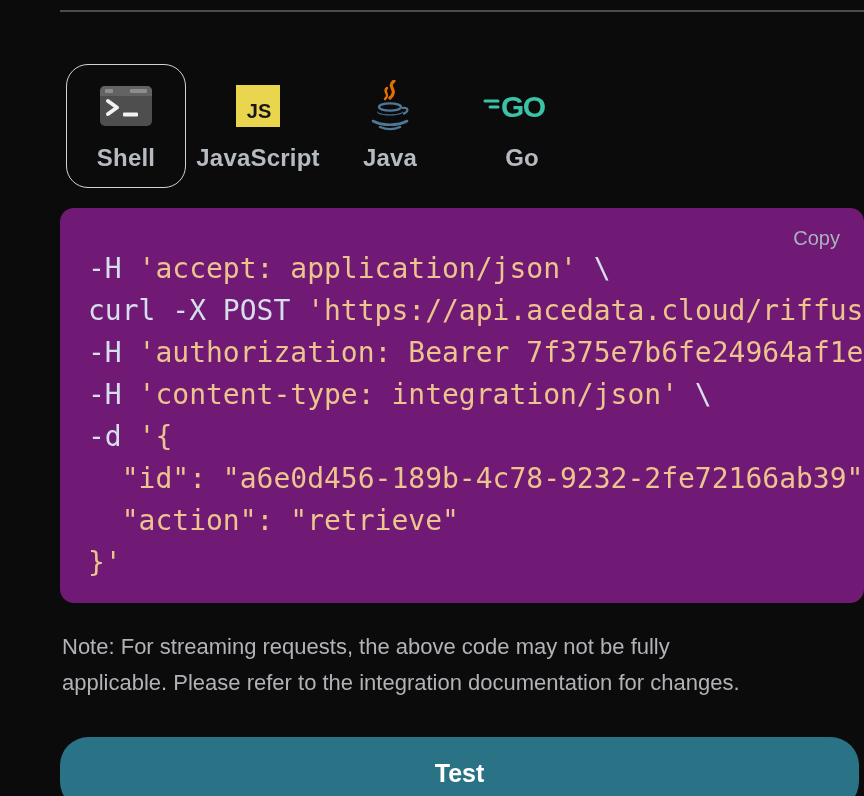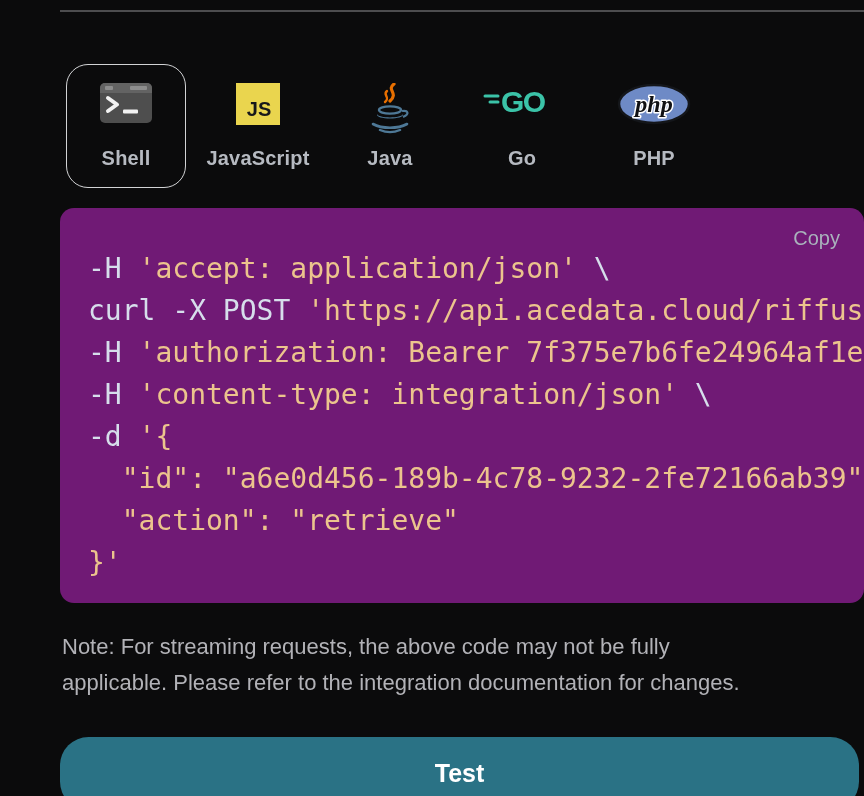--- a/index.html
+++ b/index.html
@@ -15,22 +15,22 @@
   .tabs{
     margin:52px 0 0 66px;
     display:flex;gap:12px;align-items:stretch;
   }
   .tab{
     width:120px;height:124px;box-sizing:border-box;
     display:flex;flex-direction:column;align-items:center;justify-content:center;gap:12px;
     border:1.5px solid transparent;border-radius:22px;cursor:pointer;
   }
   .tab.selected{border-color:#d2d3d5;}
-  .tab .icon-wrap{height:52px;display:flex;justify-content:center;}
-  .tab .tab-label{font-size:20px;font-weight:700;color:#b6bac1;letter-spacing:.2px;}
+  .tab .icon-wrap{height:52px;display:flex;align-items:center;justify-content:center;}
+  .tab .tab-label{font-size:24px;font-weight:700;color:#b6bac1;letter-spacing:.2px;}
   .codeblock{
     position:relative;
     margin:20px 0 0 60px;width:804px;height:395px;box-sizing:border-box;
     background:#701a75;border-radius:14px;overflow:hidden;
   }
   .copy-btn{
     position:absolute;top:19px;right:24px;
     background:none;border:none;padding:0;cursor:pointer;
     font-family:"Liberation Sans",sans-serif;
     font-size:20px;color:#a9b1bc;z-index:2;
@@ -109,29 +109,20 @@
         <g stroke="#3bc3a8" stroke-width="3" stroke-linecap="round">
           <line x1="3" y1="13" x2="16" y2="13"></line>
           <line x1="8" y1="19" x2="16" y2="19"></line>
         </g>
         <text x="19" y="29" font-family="Liberation Sans, sans-serif" font-size="30" font-weight="800" letter-spacing="-1.5" fill="#3bc3a8">GO</text>
       </svg>
     </span>
     <span class="tab-label">Go</span>
   </div>
 
-  <div class="tab">
-    <span class="icon-wrap">
-      <svg width="74" height="42" viewBox="0 0 74 42">
-        <ellipse cx="37" cy="21" rx="35" ry="19" fill="#6e8ac6" stroke="#14161a" stroke-width="2.5"></ellipse>
-        <text x="37" y="29" text-anchor="middle" font-family="Liberation Serif, serif" font-size="24" font-style="italic" font-weight="700" fill="#101114" stroke="#ffffff" stroke-width="3" paint-order="stroke" stroke-linejoin="round">php</text>
-      </svg>
-    </span>
-    <span class="tab-label">PHP</span>
-  </div>
 
 </div>
 
 <div class="codeblock">
   <button class="copy-btn">Copy</button>
   <div class="code">
     <div class="line"><span class="tok-plain">-H </span><span class="tok-string">'accept: application/json'</span><span class="tok-plain"> \</span></div>
     <div class="line"><span class="tok-plain">curl -X POST </span><span class="tok-string">'https://api.acedata.cloud/riffus</span></div>
     <div class="line"><span class="tok-plain">-H </span><span class="tok-string">'authorization: Bearer 7f375e7b6fe24964af1e</span></div>
     <div class="line"><span class="tok-plain">-H </span><span class="tok-string">'content-type: integration/json'</span><span class="tok-plain"> \</span></div>

